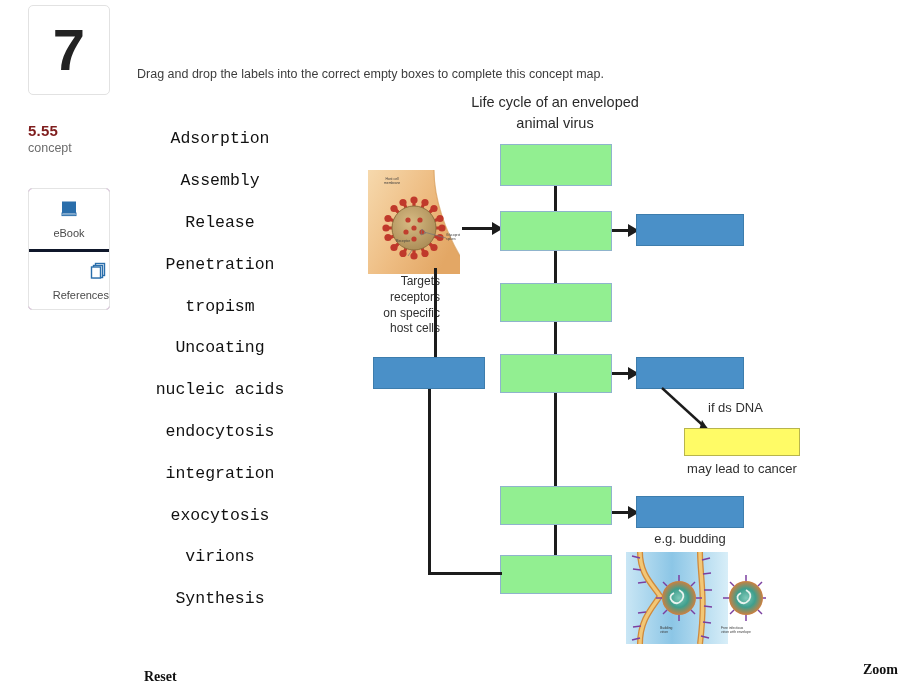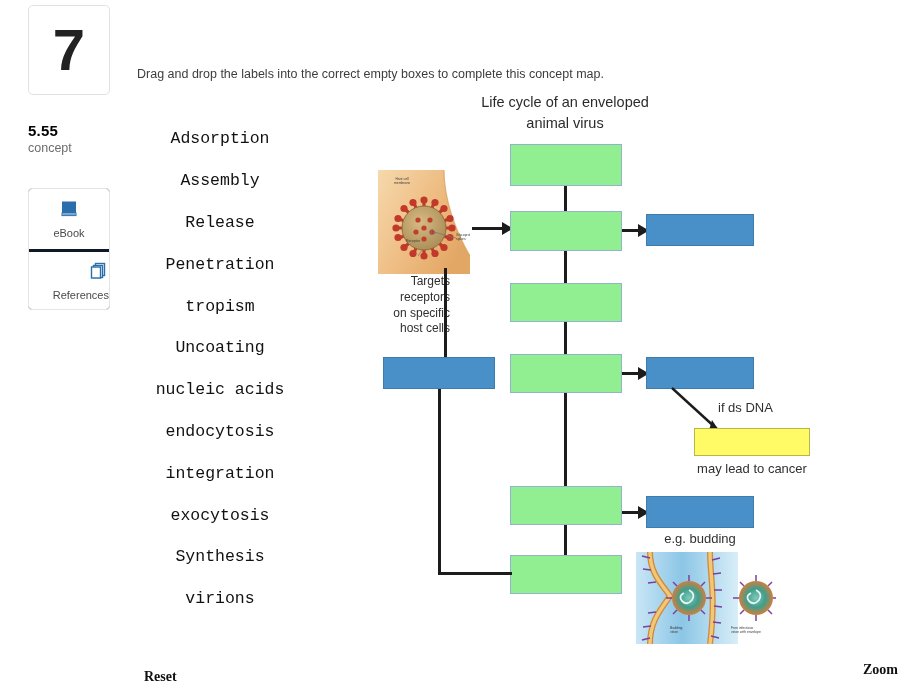--- a/index.html
+++ b/index.html
@@ -23,21 +23,21 @@
     background: #fff;
     display: flex; align-items: center; justify-content: center;
   }
   #question-number-card .num {
     font-size: 58px; font-weight: 700; color: #222; line-height: 1;
     font-family: "Liberation Sans", sans-serif;
   }
 
   #points-block { position: absolute; left: 28px; top: 122px; }
   #points-block .pts-val {
-    font-size: 15px; font-weight: 700; color: #000000; letter-spacing: .2px;
+    font-size: 15px; font-weight: 700; color: #7f1d1d; letter-spacing: .2px;
   }
   #points-block .pts-lbl {
     font-size: 12.5px; color: #6d6d6d; margin-top: 2px;
   }
 
   #tool-stack {
     position: absolute; left: 28px; top: 188px;
     width: 82px;
     border: 1px solid #e4e4e4; border-radius: 4px;
     overflow: hidden; background: #701a75;
@@ -61,21 +61,21 @@
   #label-bank { position: absolute; left: 130px; top: 118px; width: 180px; }
   .drag-label {
     height: 41.8px;
     display: flex; align-items: center; justify-content: center;
     font-family: Liberation Mono, monospace;
     font-size: 16.5px; color: #111;
     cursor: grab; user-select: none;
   }
 
   
-  #concept-map { position: absolute; left: 330px; top: 92px; width: 584px; height: 560px; }
+  #concept-map { position: absolute; left: 320px; top: 92px; width: 584px; height: 560px; }
 
   #map-title {
     position: absolute; left: 0; top: 0; width: 470px;
     text-align: center;
     font-size: 14.5px; color: #2b2b2b; line-height: 1.42;
   }
 
   .dropbox {
     position: absolute;
     border: 1px solid #8fb4cc;
@@ -179,22 +179,22 @@
   <div class="drag-label">Adsorption</div>
   <div class="drag-label">Assembly</div>
   <div class="drag-label">Release</div>
   <div class="drag-label">Penetration</div>
   <div class="drag-label">tropism</div>
   <div class="drag-label">Uncoating</div>
   <div class="drag-label">nucleic acids</div>
   <div class="drag-label">endocytosis</div>
   <div class="drag-label">integration</div>
   <div class="drag-label">exocytosis</div>
+  <div class="drag-label">virions</div>
   <div class="drag-label">Synthesis</div>
-  <div class="drag-label">virions</div>
 </div>
 
 <div id="concept-map">
 
   <div id="map-title">
     <div>Life cycle of an enveloped</div>
     <div>animal virus</div>
   </div>
 
   <div id="host-cell-art">

